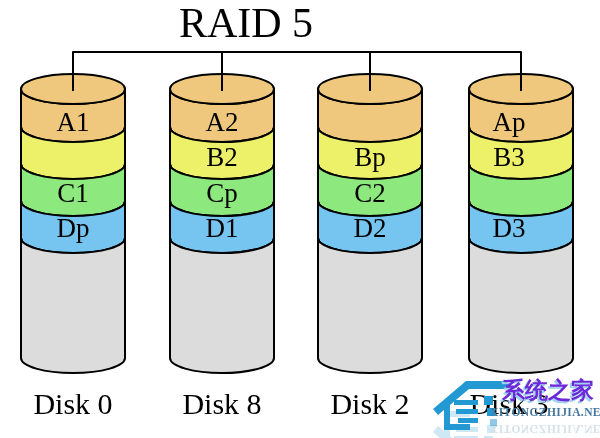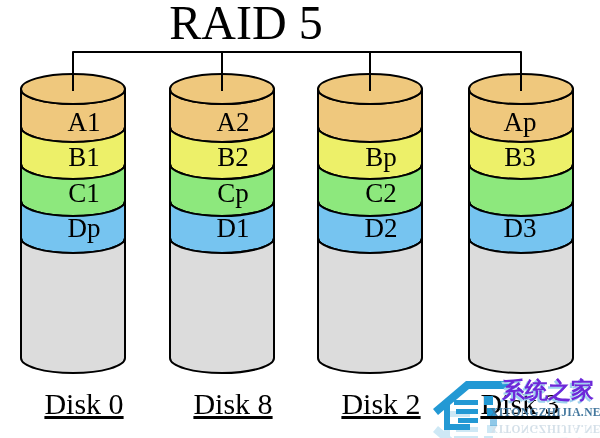--- a/index.html
+++ b/index.html
@@ -1,25 +1,25 @@
 <!DOCTYPE html>
 <html><head>
 <meta charset="utf-8">
 <style>
   html,body{margin:0;padding:0;}
   .page{position:relative;width:600px;height:438px;background:#ffffff;overflow:hidden;
         font-family:"Liberation Serif",serif;}
   .title{position:absolute;left:0;top:0;width:492px;text-align:center;
-         font-size:48px;line-height:46px;color:#000;}
+         font-size:42px;line-height:46px;color:#000;}
   .cyl-svg{position:absolute;left:0;top:0;}
   .cyl-svg path,.cyl-svg ellipse{stroke:#000;stroke-width:2;stroke-linejoin:round;}
   .cyl-svg .connector{fill:none;stroke:#000;stroke-width:2;}
-  .blk,.dlabel{position:absolute;width:104px;text-align:center;color:#000;padding-left:11px;}
+  .blk,.dlabel{position:absolute;width:104px;text-align:center;color:#000;}
   .blk{font-size:27px;line-height:30px;height:30px;}
-  .dlabel{font-size:30px;line-height:32px;top:388px;text-decoration:underline;}
+  .dlabel{font-size:30px;line-height:32px;top:388px;}
   .dx0{left:21px}.dx1{left:170px}.dx2{left:318px}.dx3{left:457px}
   .by0{top:107px}.by1{top:142px}.by2{top:178px}.by3{top:213px}
   
   .watermark{position:absolute;left:430px;top:374px;width:170px;height:64px;overflow:hidden;}
   .wm-row{position:absolute;left:0;top:0;width:170px;height:46px;}
   .wm-icon{position:absolute;left:2px;top:2px;width:80px;height:58px;}
   .wm-name{position:absolute;left:72px;top:4px;width:98px;font-family:Liberation Serif, serif;
            font-weight:bold;font-size:23px;line-height:26px;letter-spacing:0px;color:#6d28d9;
            text-shadow:-2px 2px 0 #9ed2ee;white-space:nowrap;}
   .wm-url{position:absolute;left:60px;top:32px;font-family:"Liberation Serif",serif;
@@ -70,21 +70,20 @@
       <path d="M469,238 A52,15 0 0 0 573,238 L573,358 A52,15 0 0 1 469,358 Z" fill="#DCDCDC"></path>
       <ellipse cx="521" cy="89" rx="52" ry="15" fill="#EFC87D"></ellipse>
     </g>
 
     <path class="connector" d="M73,91 L73,52 L521,52 L521,91 M222,52 L222,91 M370,52 L370,91"></path>
   </svg>
 
   <div class="title">RAID 5</div>
 
   <div class="blk dx0 by0">A1</div>
-  <div class="blk dx0 by1">B1</div>
   <div class="blk dx0 by2">C1</div>
   <div class="blk dx0 by3">Dp</div>
 
   <div class="blk dx1 by0">A2</div>
   <div class="blk dx1 by1">B2</div>
   <div class="blk dx1 by2">Cp</div>
   <div class="blk dx1 by3">D1</div>
 
   <div class="blk dx2 by1">Bp</div>
   <div class="blk dx2 by2">C2</div>

